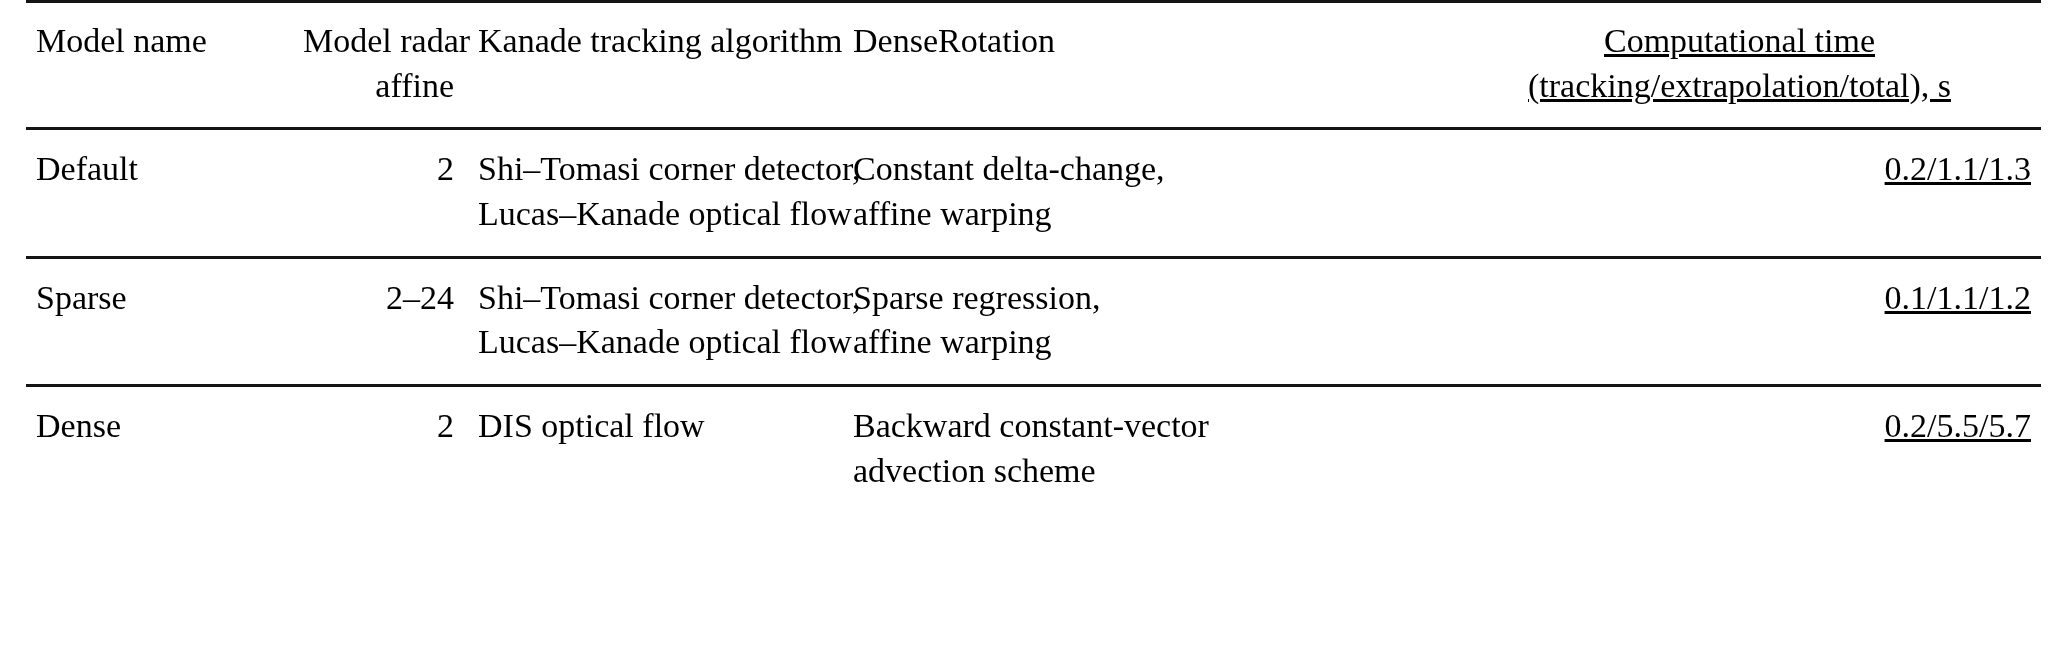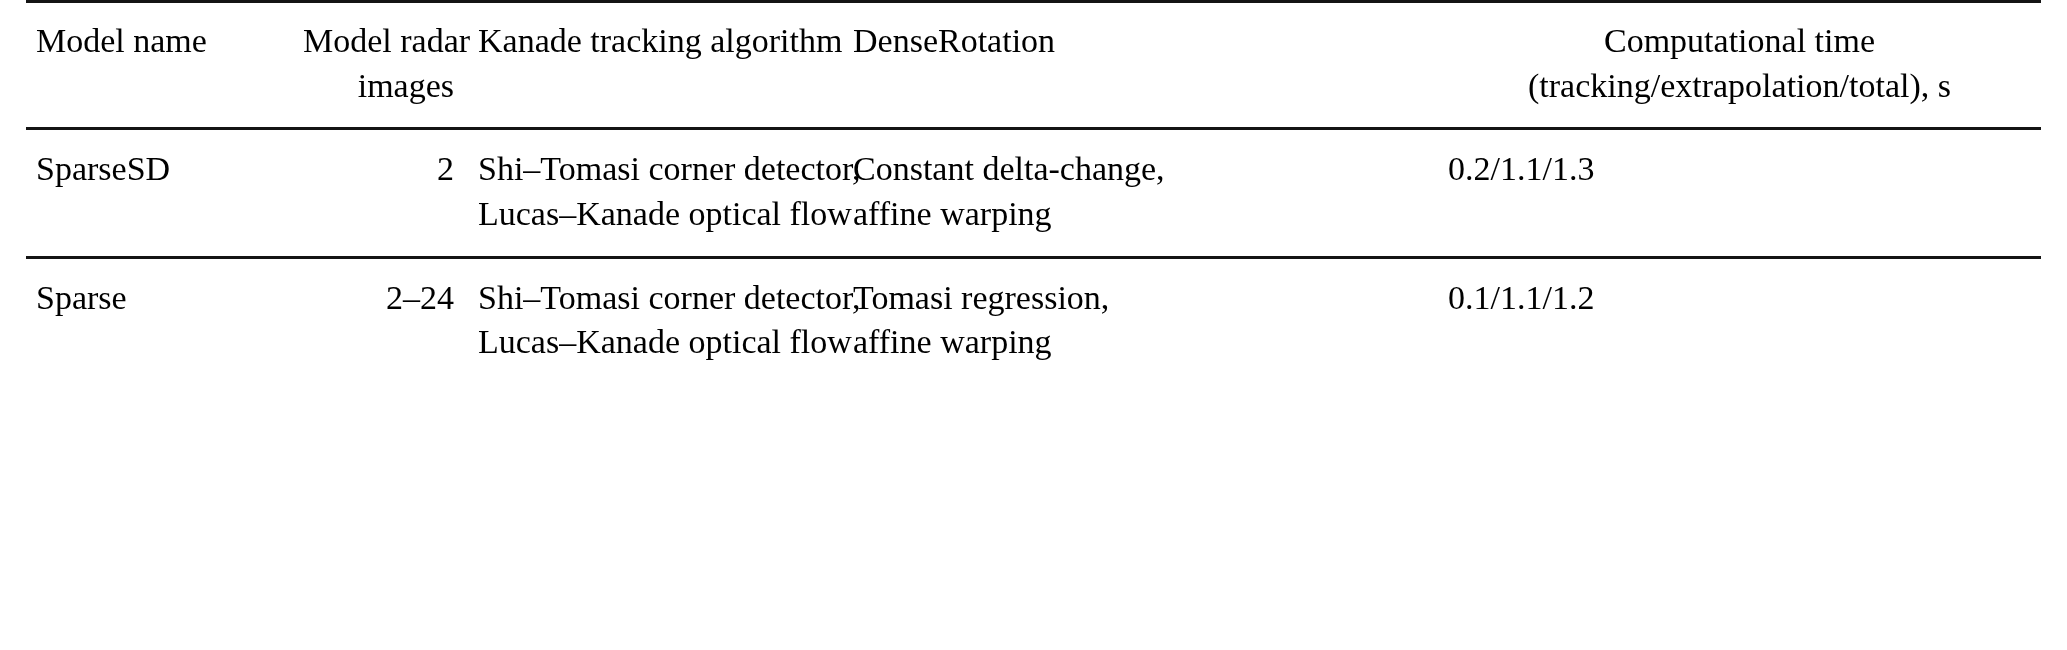--- a/index.html
+++ b/index.html
@@ -53,26 +53,26 @@
   }
   thead th.num-head { text-align: right; }
   thead th.center-head { text-align: center; }
 
   tbody td {
     vertical-align: top;
     padding: 17px 12px 19px 12px;
     text-align: left;
   }
   tbody td.num-cell { text-align: right; }
-  tbody td.center-cell { text-align: left; }
+  tbody td.center-cell { text-align: right; }
 
   .cell-line { display: block; white-space: nowrap; }
 
   th.pad-left-first, td.pad-left-first { padding-left: 10px; }
-  th.pad-right-last, td.pad-right-last { padding-right: 10px; }
+  th.pad-right-last, td.pad-right-last { padding-right: 10px; text-decoration: underline; }
 </style>
 </head>
 <body>
 
 <div class="table-wrap">
   <table class="data-table">
     <colgroup>
       <col class="c-model">
       <col class="c-images">
       <col class="c-track">
@@ -80,39 +80,39 @@
       <col class="c-time">
     </colgroup>
 
     <thead>
       <tr class="rule-top rule-mid">
         <th class="pad-left-first">
           <span class="cell-line">Model name</span>
         </th>
         <th class="num-head">
           <span class="cell-line">Model radar</span>
-          <span class="cell-line">images</span>
+          <span class="cell-line">affine</span>
         </th>
         <th>
           <span class="cell-line">Kanade tracking algorithm</span>
         </th>
         <th>
           <span class="cell-line">DenseRotation</span>
         </th>
         <th class="center-head pad-right-last">
           <span class="cell-line">Computational time</span>
           <span class="cell-line">(tracking/extrapolation/total), s</span>
         </th>
       </tr>
     </thead>
 
     <tbody>
       <tr class="rule-mid">
         <td class="pad-left-first">
-          <span class="cell-line">SparseSD</span>
+          <span class="cell-line">Default</span>
         </td>
         <td class="num-cell">
           <span class="cell-line">2</span>
         </td>
         <td>
           <span class="cell-line">Shi–Tomasi corner detector,</span>
           <span class="cell-line">Lucas–Kanade optical flow</span>
         </td>
         <td>
           <span class="cell-line">Constant delta-change,</span>
@@ -128,24 +128,42 @@
           <span class="cell-line">Sparse</span>
         </td>
         <td class="num-cell">
           <span class="cell-line">2–24</span>
         </td>
         <td>
           <span class="cell-line">Shi–Tomasi corner detector,</span>
           <span class="cell-line">Lucas–Kanade optical flow</span>
         </td>
         <td>
-          <span class="cell-line">Tomasi regression,</span>
+          <span class="cell-line">Sparse regression,</span>
           <span class="cell-line">affine warping</span>
         </td>
         <td class="center-cell pad-right-last">
           <span class="cell-line">0.1/1.1/1.2</span>
         </td>
       </tr>
 
+      <tr class="rule-mid">
+        <td class="pad-left-first">
+          <span class="cell-line">Dense</span>
+        </td>
+        <td class="num-cell">
+          <span class="cell-line">2</span>
+        </td>
+        <td>
+          <span class="cell-line">DIS optical flow</span>
+        </td>
+        <td>
+          <span class="cell-line">Backward constant-vector</span>
+          <span class="cell-line">advection scheme</span>
+        </td>
+        <td class="center-cell pad-right-last">
+          <span class="cell-line">0.2/5.5/5.7</span>
+        </td>
+      </tr>
 
     </tbody>
   </table>
 </div>
 
 </body></html>

